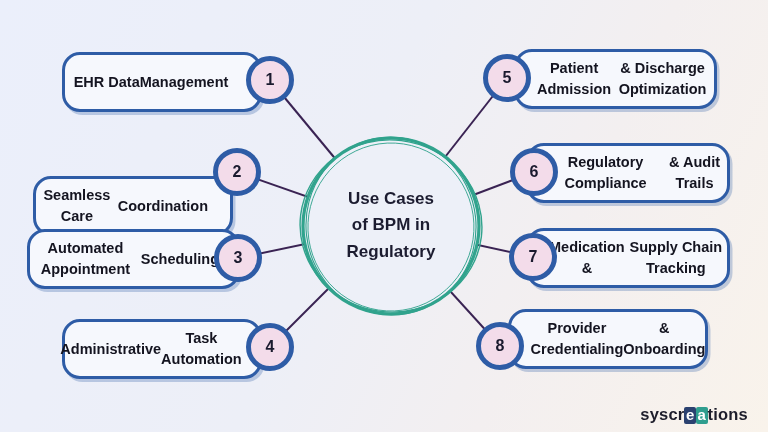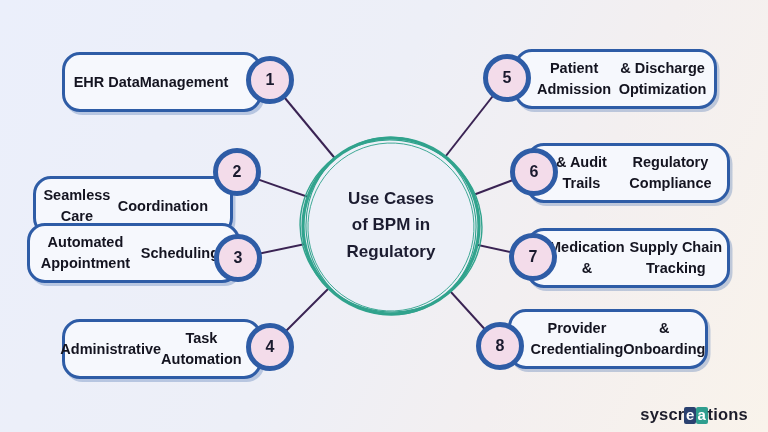--- a/index.html
+++ b/index.html
@@ -81,36 +81,36 @@
   </div>
 
   <div class="usecase-box" style="left:62px;top:52px;width:200px;height:60px;padding-right:22px;">
     <div>EHR Data</div>
     <div>Management</div>
   </div>
   <div class="usecase-box" style="left:33px;top:144px;width:200px;height:60px;padding-right:22px;margin-top:32px;">
     <div>Seamless Care</div>
     <div>Coordination</div>
   </div>
-  <div class="usecase-box" style="left:27px;top:223px;width:213px;height:60px;padding-right:18px;">
+  <div class="usecase-box" style="left:27px;top:229px;width:213px;height:60px;padding-right:18px;">
     <div>Automated Appointment</div>
     <div>Scheduling</div>
   </div>
   <div class="usecase-box" style="left:62px;top:319px;width:200px;height:60px;padding-right:22px;text-align:center;">
     <div>Administrative</div>
     <div>Task Automation</div>
   </div>
 
   <div class="usecase-box" style="left:514px;top:49px;width:203px;height:60px;padding-left:20px;">
     <div>Patient Admission</div>
     <div>&amp; Discharge Optimization</div>
   </div>
   <div class="usecase-box" style="left:526px;top:143px;width:204px;height:60px;padding-left:20px;">
+    <div>Regulatory Compliance</div>
     <div>&amp; Audit Trails</div>
-    <div>Regulatory Compliance</div>
   </div>
   <div class="usecase-box" style="left:526px;top:228px;width:204px;height:60px;padding-left:20px;">
     <div>Medication &amp;</div>
     <div>Supply Chain Tracking</div>
   </div>
   <div class="usecase-box" style="left:508px;top:309px;width:200px;height:60px;padding-left:20px;">
     <div>Provider Credentialing</div>
     <div>&amp; Onboarding</div>
   </div>
 

